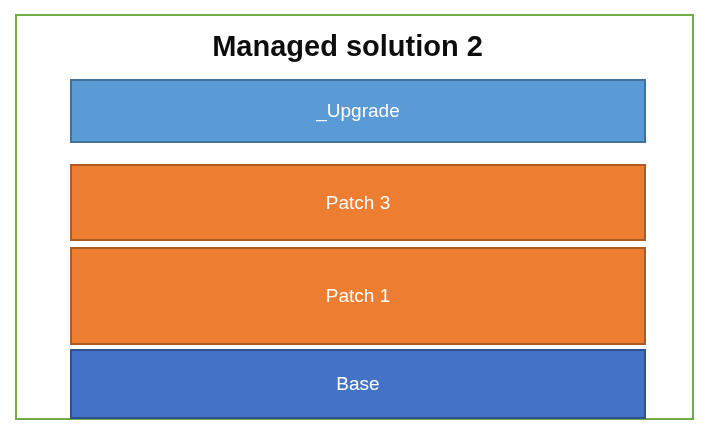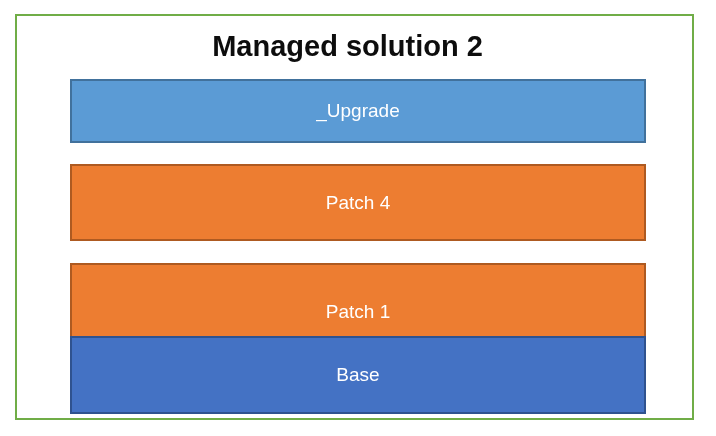--- a/index.html
+++ b/index.html
@@ -42,39 +42,39 @@
     border: 2px solid transparent;
     display: flex;
     align-items: center;
     justify-content: center;
     color: #ffffff;
     font-size: 19px;
     font-weight: 400;
   }
   .layer-0 { top: 79px; }
   .layer-1 { top: 164px; height: 77px; }
-  .layer-2 { top: 263px; height: 98px; }
-  .layer-3 { top: 336px; height: 78px; text-align: right; }
+  .layer-2 { top: 247px; height: 98px; }
+  .layer-3 { top: 349px; height: 70px; text-align: right; }
   .layer-label {
     pointer-events: none;
   }
 </style>
 </head>
 <body>
 
 <div class="frame" style="border-color: rgb(112, 173, 71);"></div>
 
 <h1 class="diagram-title" style="color: rgb(13, 13, 13);">Managed solution 2</h1>
 
 <div class="layer layer-0" style="background: rgb(91, 155, 213); border-color: rgb(65, 113, 156);">
   <span class="layer-label">_Upgrade</span>
 </div>
 
 <div class="layer layer-1" style="background: rgb(237, 125, 49); border-color: rgb(174, 90, 33);">
-  <span class="layer-label">Patch 4</span>
+  <span class="layer-label">Patch 3</span>
 </div>
 
 <div class="layer layer-2" style="background: rgb(237, 125, 49); border-color: rgb(174, 90, 33);">
   <span class="layer-label">Patch 1</span>
 </div>
 
 <div class="layer layer-3" style="background: rgb(68, 114, 196); border-color: rgb(47, 82, 143);">
   <span class="layer-label">Base</span>
 </div>
 

